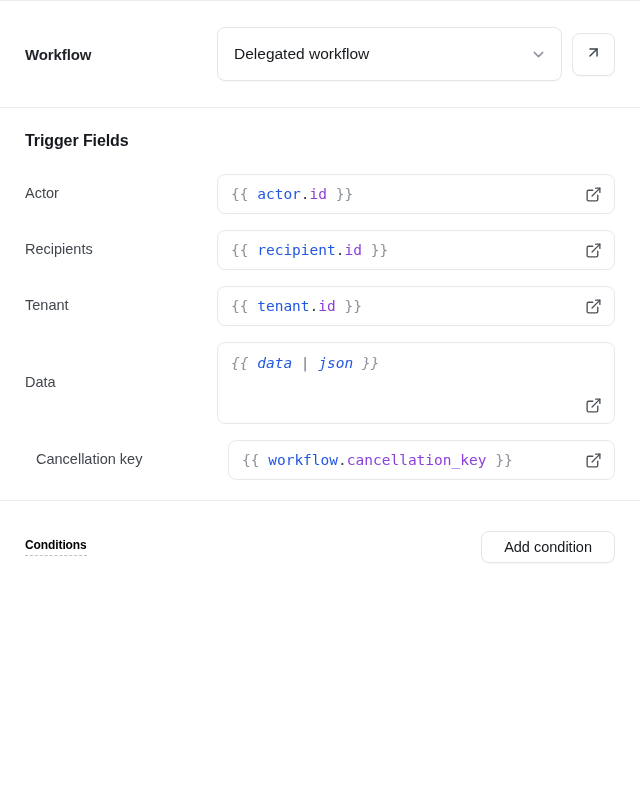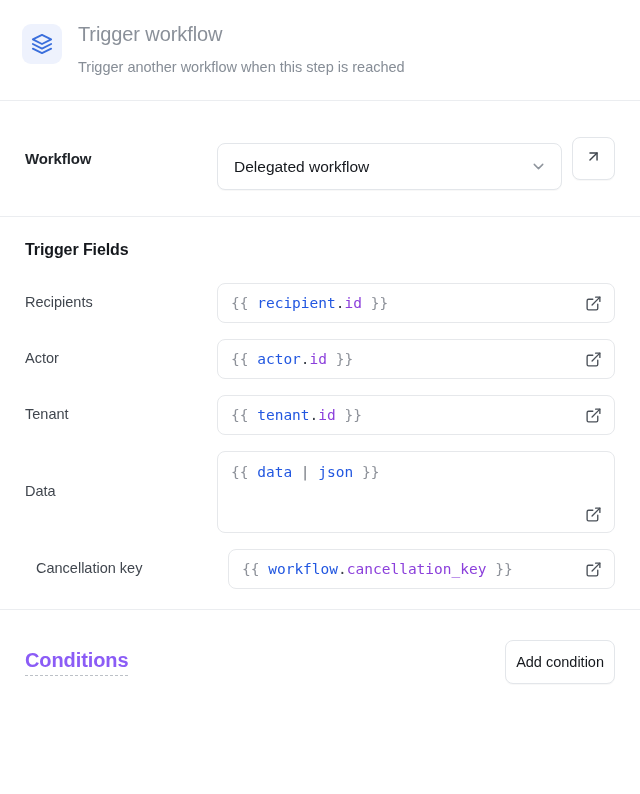--- a/index.html
+++ b/index.html
@@ -79,33 +79,32 @@
   }
   .row-control {
     flex: 1 1 auto;
     display: flex;
     align-items: center;
     gap: 10px;
   }
 
   .select-box {
     flex: 1 1 auto;
-    height: 47px;
+    height: 54px;
     border: 1px solid #e3e6ea;
     border-radius: 8px;
     background: #ffffff;
     display: flex;
     align-items: center;
     justify-content: space-between;
     padding: 0 14px 0 16px;
     font-size: 15.5px;
     color: #15181d;
     box-shadow: 0 1px 1px rgba(16,24,40,0.03);
     cursor: pointer;
-    margin-top: 16px;
   }
   .select-value { font-size: 15.5px; color: #15181d; }
   .chevron { color: #8e949c; display: flex; align-items: center; }
 
   .icon-btn {
     width: 43px;
     height: 43px;
     flex: 0 0 43px;
     border: 1px solid #e3e6ea;
     border-radius: 8px;
@@ -156,20 +155,21 @@
     padding: 0 12px 0 13px;
     position: relative;
     cursor: text;
   }
   .input-box.textarea {
     min-height: 82px;
     align-items: flex-start;
     padding: 9px 12px 9px 13px;
     flex-direction: column;
     justify-content: space-between;
+    font-style: italic;
   }
   .code {
     font-family: "DejaVu Sans Mono", "Liberation Mono", monospace;
     font-size: 14.5px;
     line-height: 38px;
     white-space: pre;
   }
   .input-box.textarea .code { line-height: 22px; }
   .tok-brace { color: #8d9199; }
   .tok-obj   { color: #2257e0; }
@@ -188,60 +188,47 @@
   }
 
   
   .conditions-section {
     padding: 30px 25px 24px 25px;
     display: flex;
     align-items: center;
     justify-content: space-between;
   }
   .conditions-title {
-    font-size: 20px;
+    font-size: 12px;
     font-weight: 700;
-    color: #8b5cf6;
+    color: #000000;
     letter-spacing: -0.1px;
     border-bottom: 1px dashed #bcc1c7;
     padding-bottom: 3px;
   }
   .btn {
     border: 1px solid #e3e6ea;
     border-radius: 8px;
     background: #ffffff;
-    height: 44px;
-    padding: 0 10px;
+    height: 32px;
+    padding: 0 22px;
     font-size: 14.5px;
     color: #15181d;
     font-family: "Liberation Sans", sans-serif;
     box-shadow: 0 1px 1px rgba(16,24,40,0.03);
     cursor: pointer;
     display: flex;
     align-items: center;
   }
 </style>
 </head>
 <body>
 
 <div class="panel">
 
-  <div class="step-header">
-    <div class="step-icon-box">
-      <svg width="22" height="22" viewBox="0 0 24 24" fill="none" stroke="#3b6fdc" stroke-width="2" stroke-linecap="round" stroke-linejoin="round">
-        <polygon points="12 2 2 7 12 12 22 7 12 2"></polygon>
-        <polyline points="2 17 12 22 22 17"></polyline>
-        <polyline points="2 12 12 17 22 12"></polyline>
-      </svg>
-    </div>
-    <div class="step-head-text">
-      <div class="step-title">Trigger workflow</div>
-      <div class="step-subtitle">Trigger another workflow when this step is reached</div>
-    </div>
-  </div>
 
   <div class="divider"></div>
 
   <div class="section">
     <div class="row">
       <div class="row-label">Workflow</div>
       <div class="row-control">
         <div class="select-box">
           <span class="select-value">Delegated workflow</span>
           <span class="chevron">
@@ -261,36 +248,36 @@
       </div>
     </div>
   </div>
 
   <div class="divider"></div>
 
   <div class="fields-section">
     <div class="section-title">Trigger Fields</div>
     <div id="fields-container">
         <div class="field-row">
+          <div class="field-label">Actor</div>
+          <div class="input-box">
+            <span class="code"><span class="tok-brace">{{ </span><span class="tok-obj">actor</span><span class="tok-dot">.</span><span class="tok-prop">id</span><span class="tok-brace"> }}</span></span>
+            <span class="ext-icon">
+              <svg width="17" height="17" viewBox="0 0 24 24" fill="none" stroke="currentColor" stroke-width="1.9" stroke-linecap="round" stroke-linejoin="round">
+                <path d="M18 13v6a2 2 0 0 1-2 2H5a2 2 0 0 1-2-2V8a2 2 0 0 1 2-2h6"></path>
+                <polyline points="15 3 21 3 21 9"></polyline>
+                <line x1="10" y1="14" x2="21" y2="3"></line>
+              </svg>
+            </span>
+          </div>
+        </div>
+        <div class="field-row">
           <div class="field-label">Recipients</div>
           <div class="input-box">
             <span class="code"><span class="tok-brace">{{ </span><span class="tok-obj">recipient</span><span class="tok-dot">.</span><span class="tok-prop">id</span><span class="tok-brace"> }}</span></span>
-            <span class="ext-icon">
-              <svg width="17" height="17" viewBox="0 0 24 24" fill="none" stroke="currentColor" stroke-width="1.9" stroke-linecap="round" stroke-linejoin="round">
-                <path d="M18 13v6a2 2 0 0 1-2 2H5a2 2 0 0 1-2-2V8a2 2 0 0 1 2-2h6"></path>
-                <polyline points="15 3 21 3 21 9"></polyline>
-                <line x1="10" y1="14" x2="21" y2="3"></line>
-              </svg>
-            </span>
-          </div>
-        </div>
-        <div class="field-row">
-          <div class="field-label">Actor</div>
-          <div class="input-box">
-            <span class="code"><span class="tok-brace">{{ </span><span class="tok-obj">actor</span><span class="tok-dot">.</span><span class="tok-prop">id</span><span class="tok-brace"> }}</span></span>
             <span class="ext-icon">
               <svg width="17" height="17" viewBox="0 0 24 24" fill="none" stroke="currentColor" stroke-width="1.9" stroke-linecap="round" stroke-linejoin="round">
                 <path d="M18 13v6a2 2 0 0 1-2 2H5a2 2 0 0 1-2-2V8a2 2 0 0 1 2-2h6"></path>
                 <polyline points="15 3 21 3 21 9"></polyline>
                 <line x1="10" y1="14" x2="21" y2="3"></line>
               </svg>
             </span>
           </div>
         </div>
         <div class="field-row">

